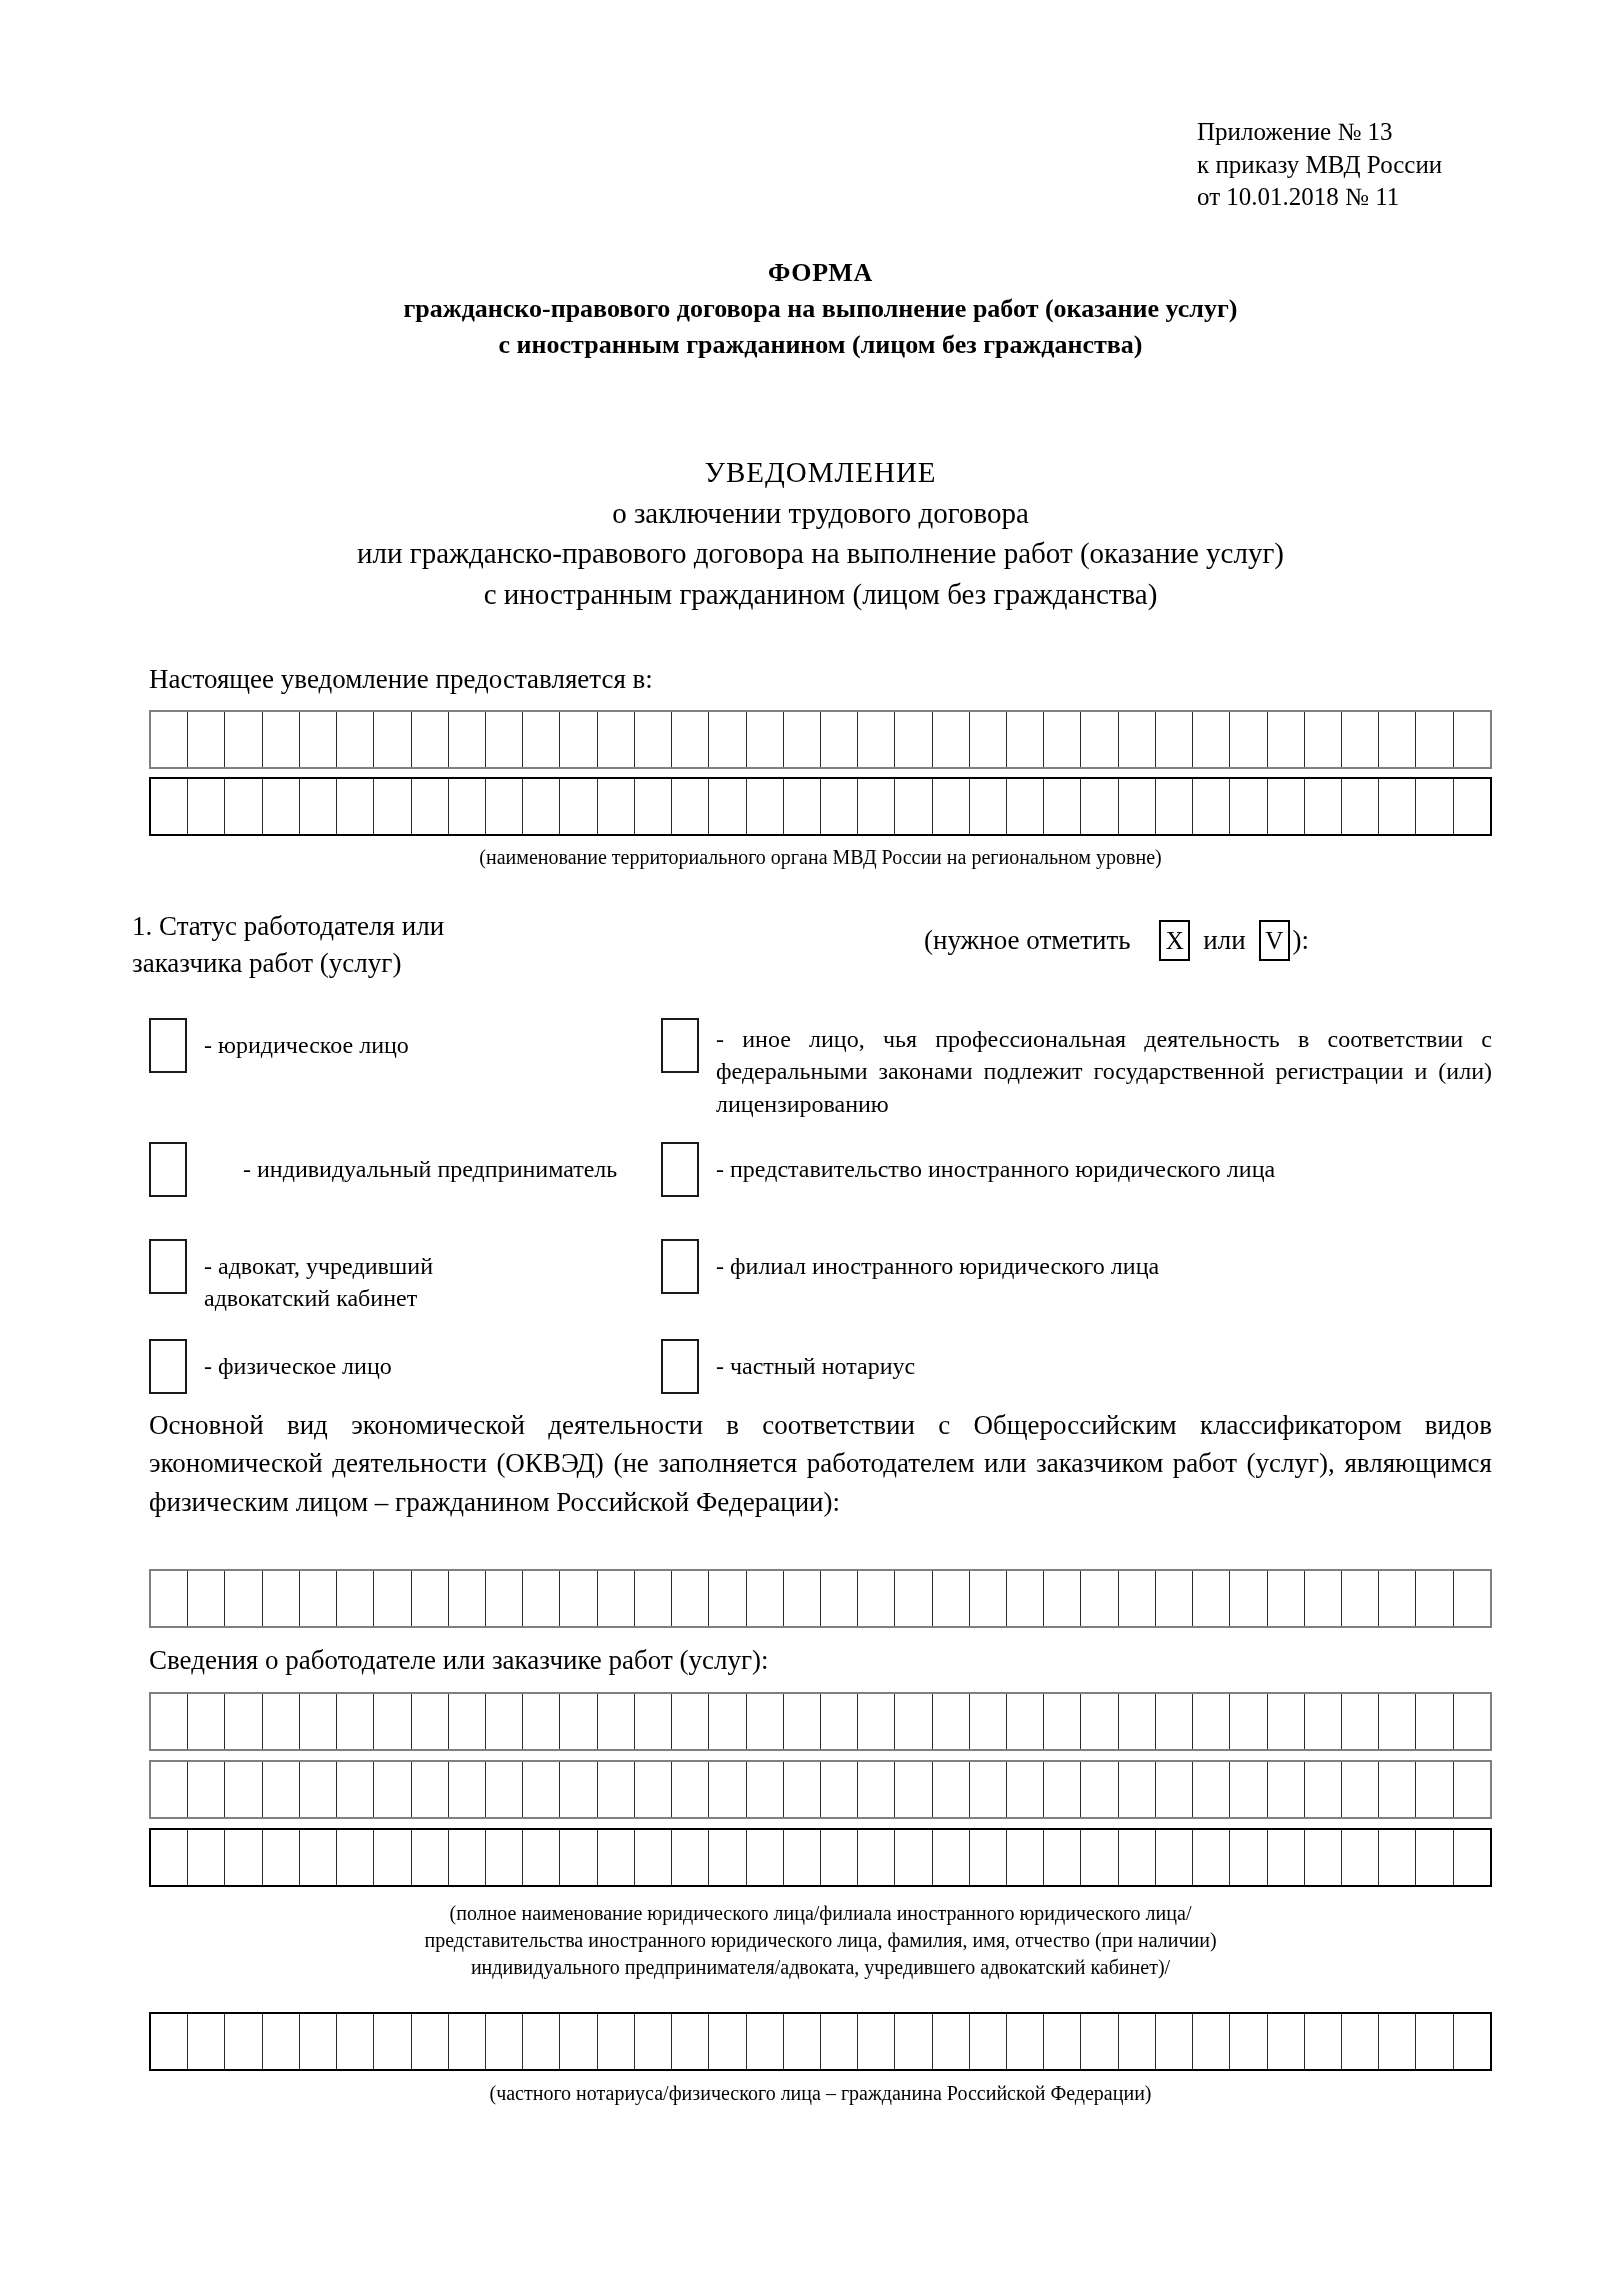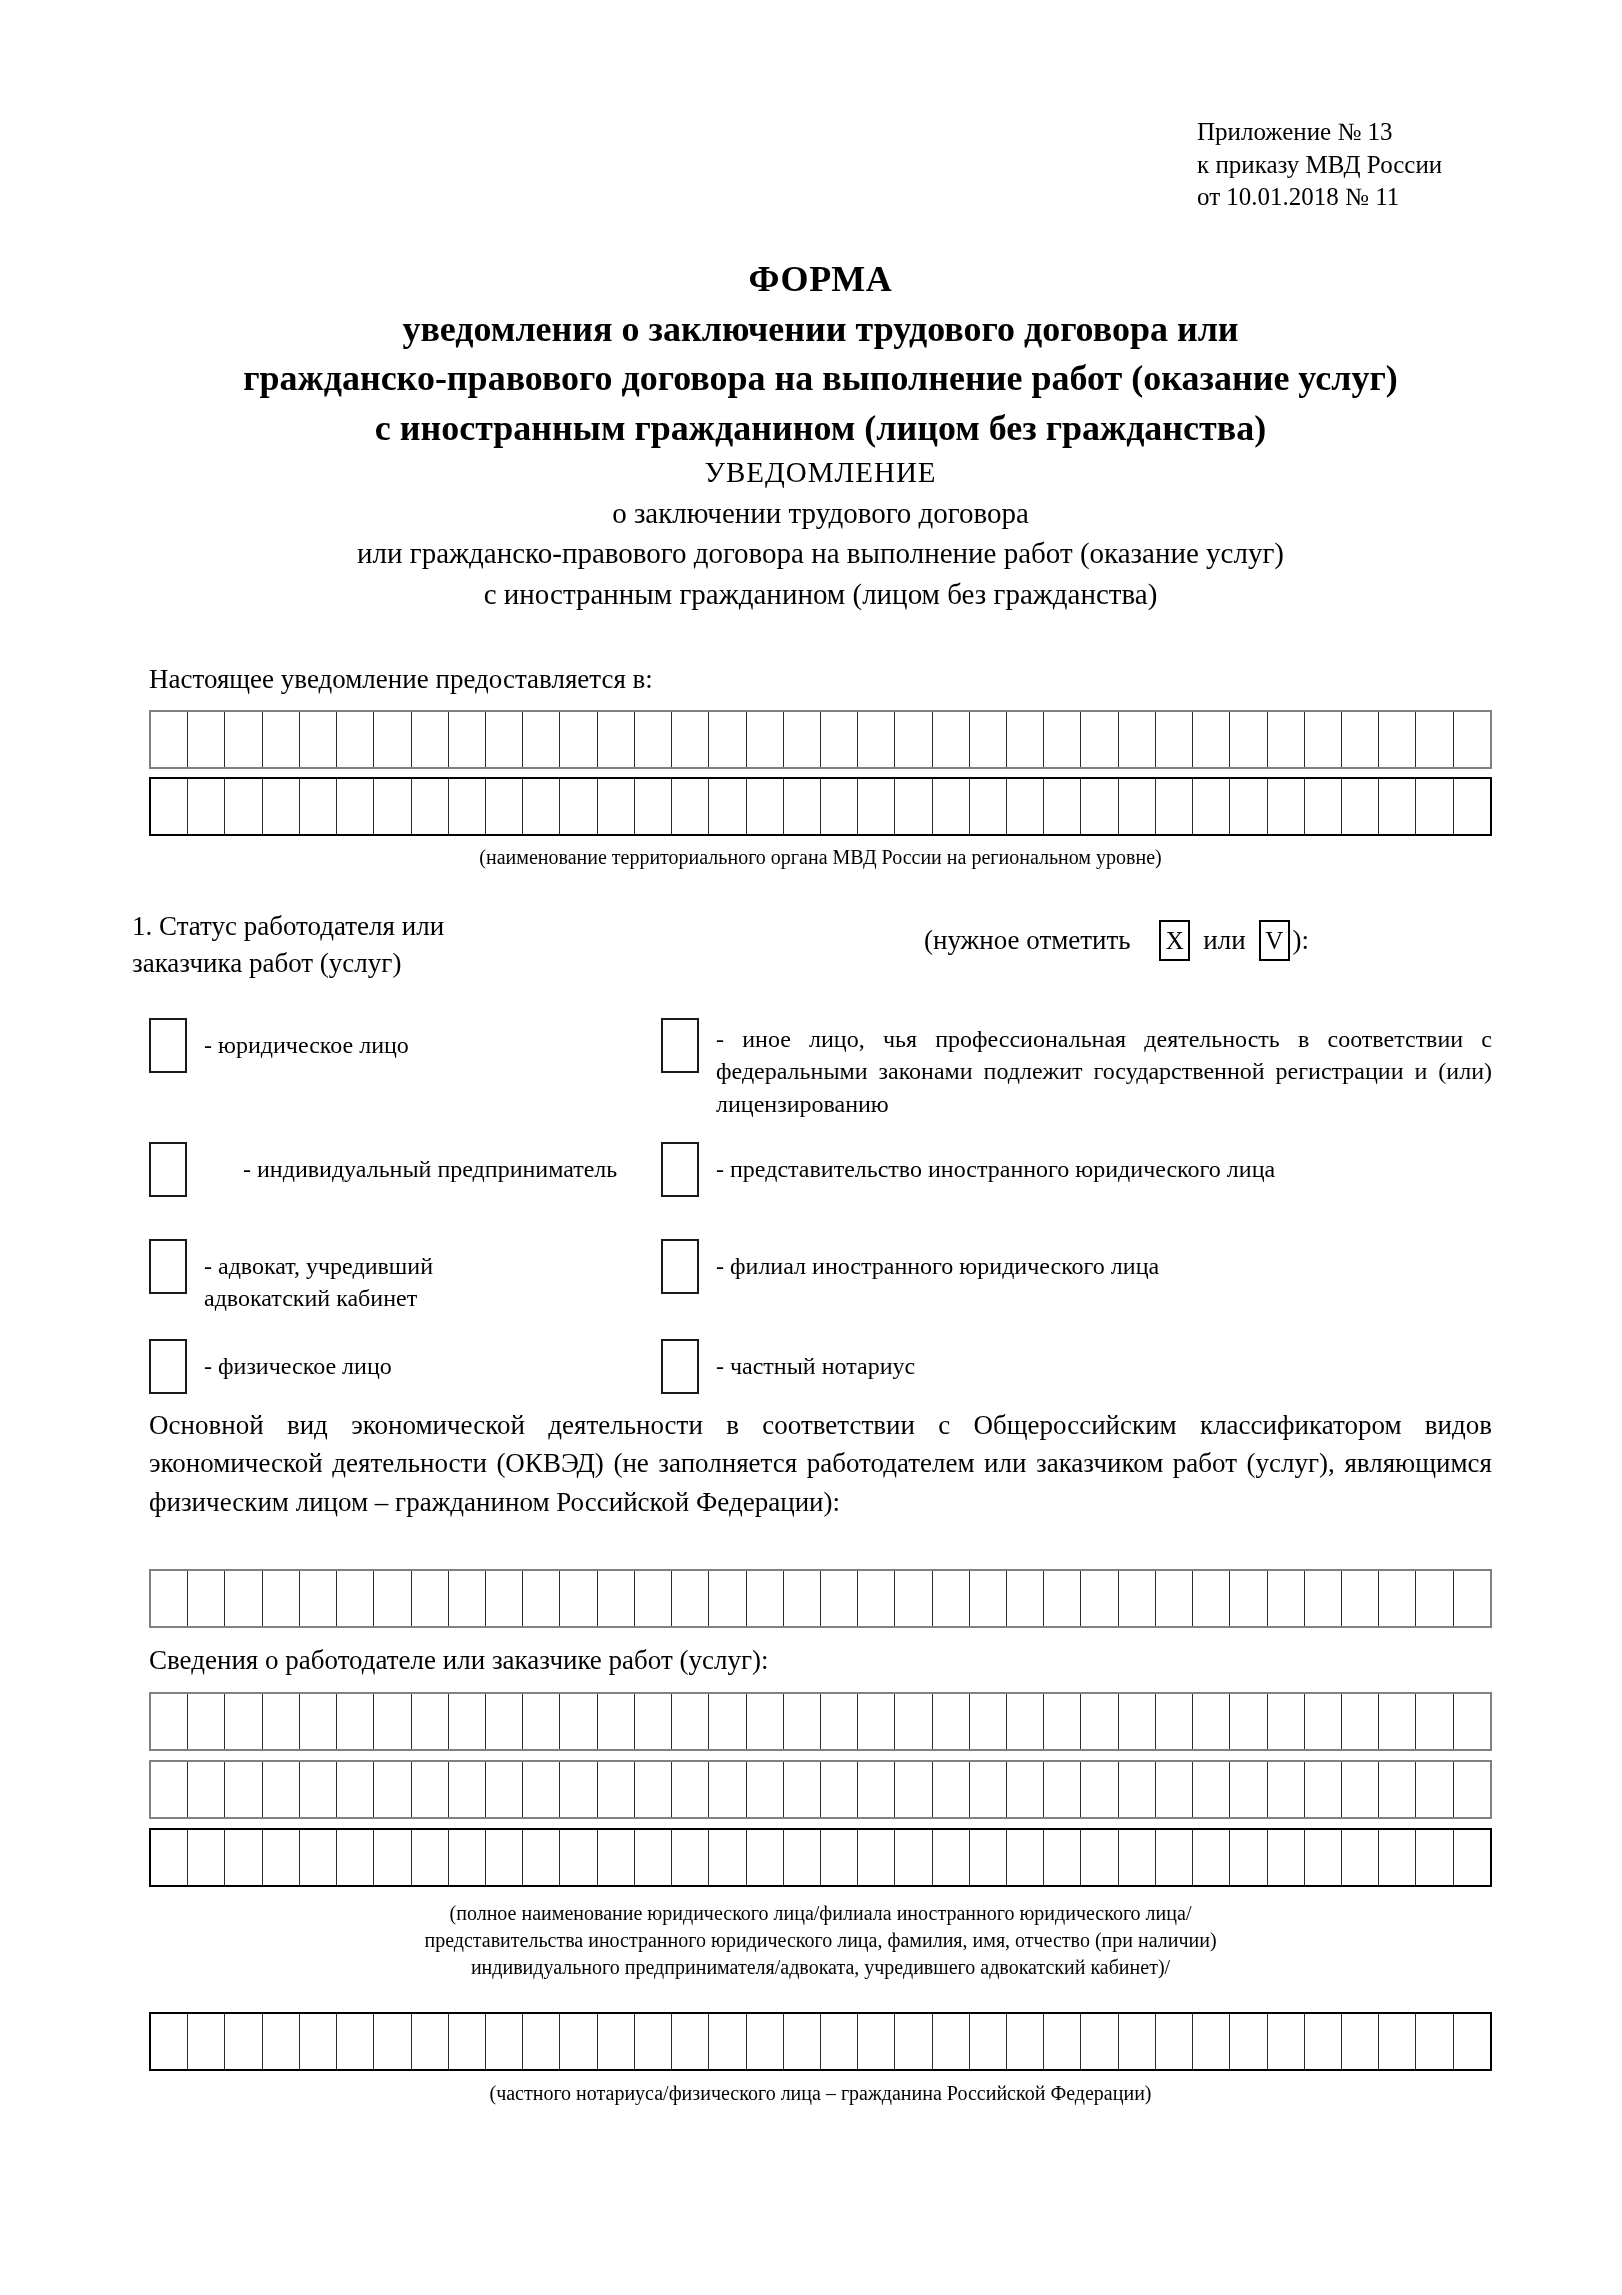--- a/index.html
+++ b/index.html
@@ -35,21 +35,21 @@
   .appendix div { white-space: nowrap; }
 
   
   .form-title-block {
     position: absolute;
     left: 149px;
     top: 255px;
     width: 1343px;
     text-align: center;
     font-weight: bold;
-    font-size: 36px;
+    font-size: 26px;
     line-height: 1.38;
   }
   .form-title-block .main-word { letter-spacing: 0.7px; }
 
   
   .notice-title-block {
     position: absolute;
     left: 149px;
     top: 452px;
     width: 1343px;
@@ -179,21 +179,20 @@
 <div class="page">
 
   <div class="appendix">
     <div>Приложение № 13</div>
     <div>к приказу МВД России</div>
     <div>от 10.01.2018 № 11</div>
   </div>
 
   <div class="form-title-block">
     <div class="main-word">ФОРМА</div>
-    <div>уведомления о заключении трудового договора или</div>
     <div>гражданско-правового договора на выполнение работ (оказание услуг)</div>
     <div>с иностранным гражданином (лицом без гражданства)</div>
   </div>
 
   <div class="notice-title-block">
     <div class="caps">УВЕДОМЛЕНИЕ</div>
     <div>о заключении трудового договора</div>
     <div>или гражданско-правового договора на выполнение работ (оказание услуг)</div>
     <div>с иностранным гражданином (лицом без гражданства)</div>
   </div>

